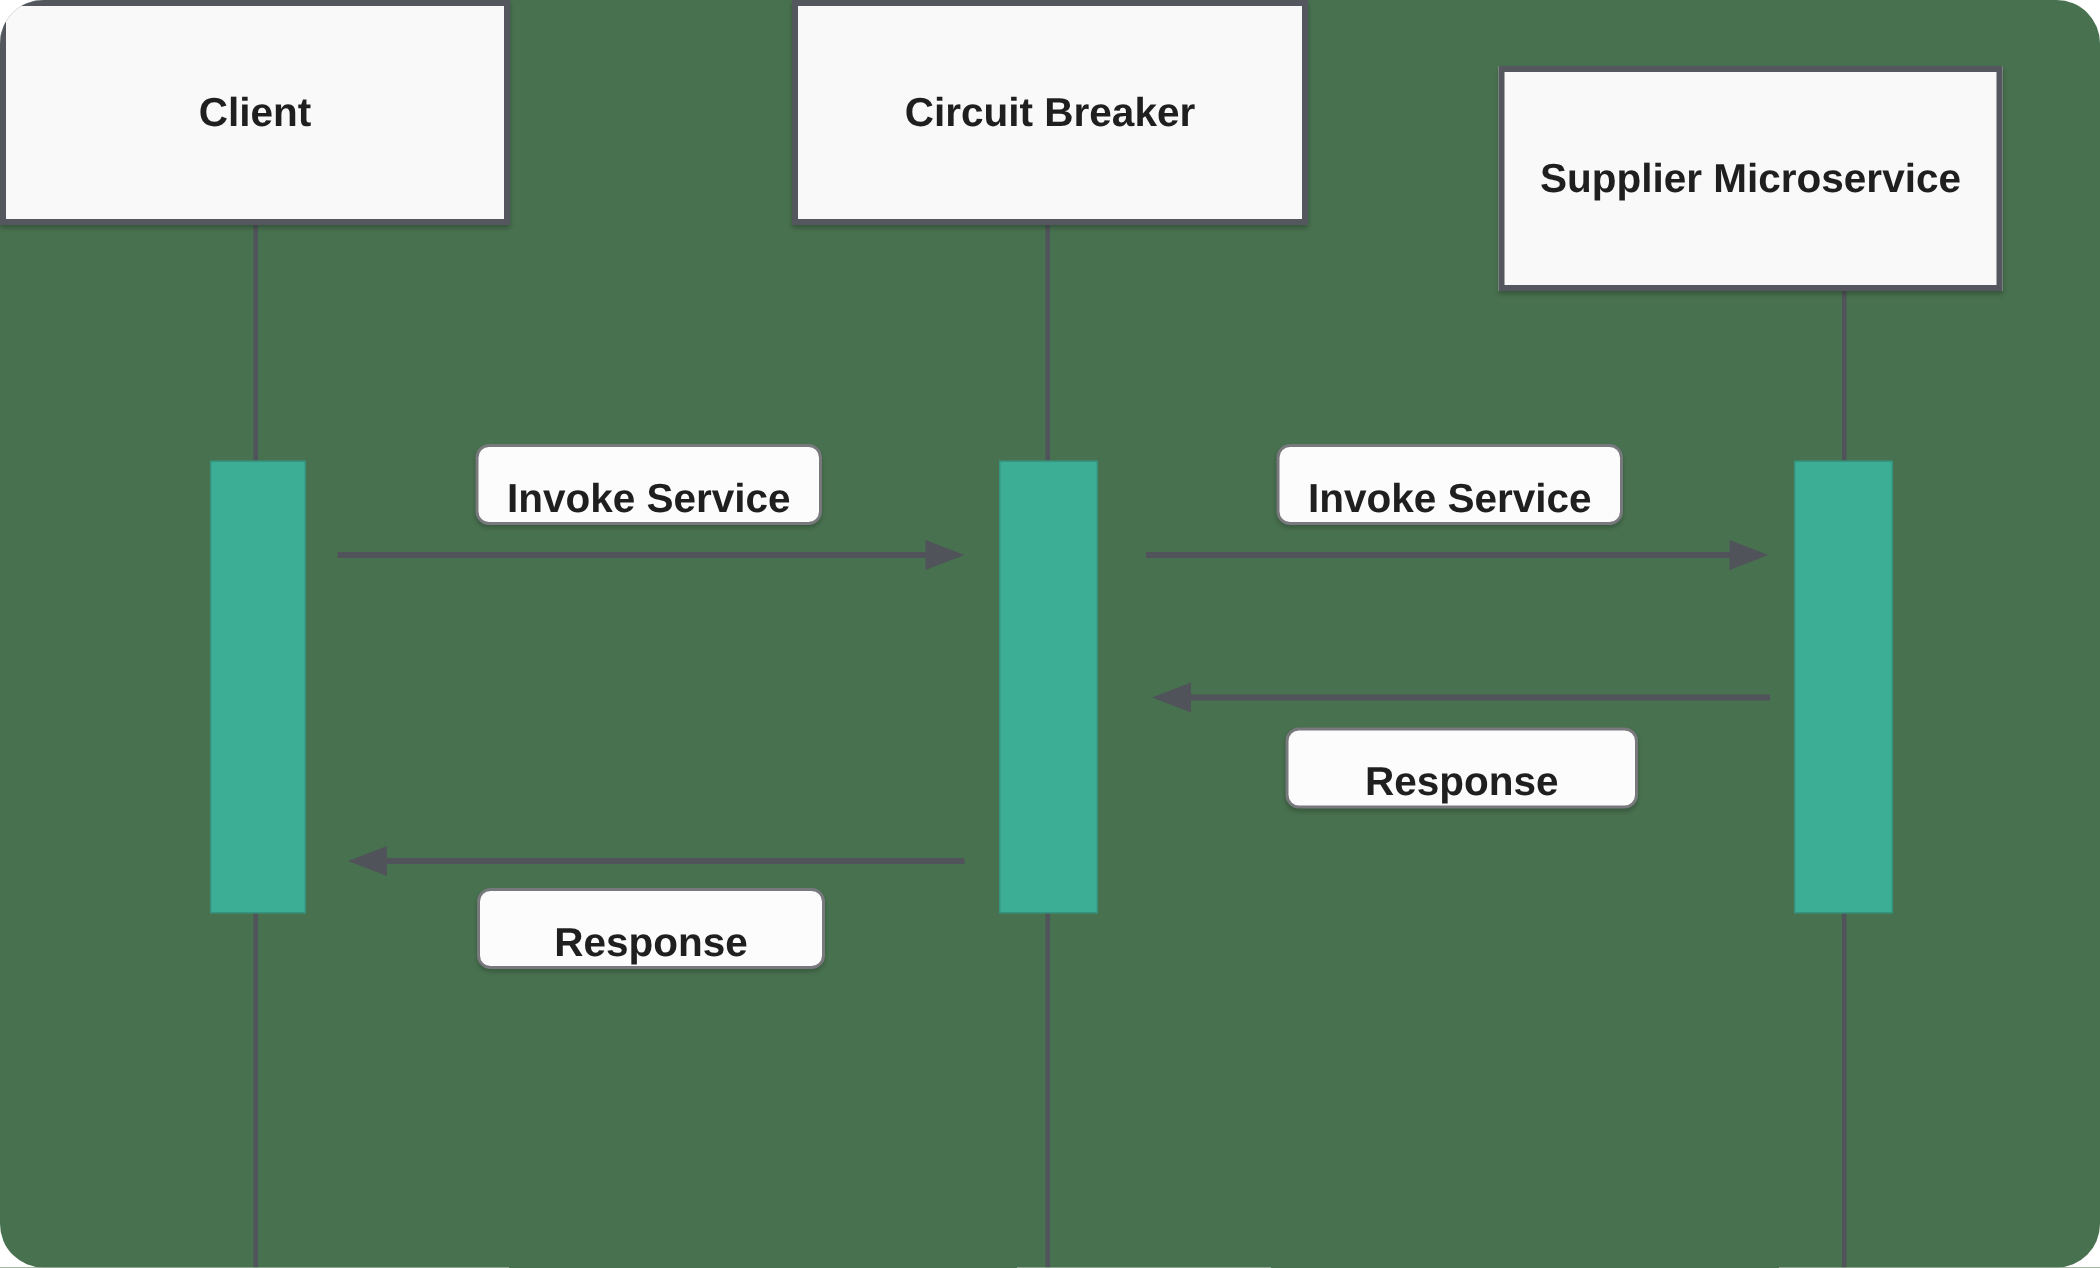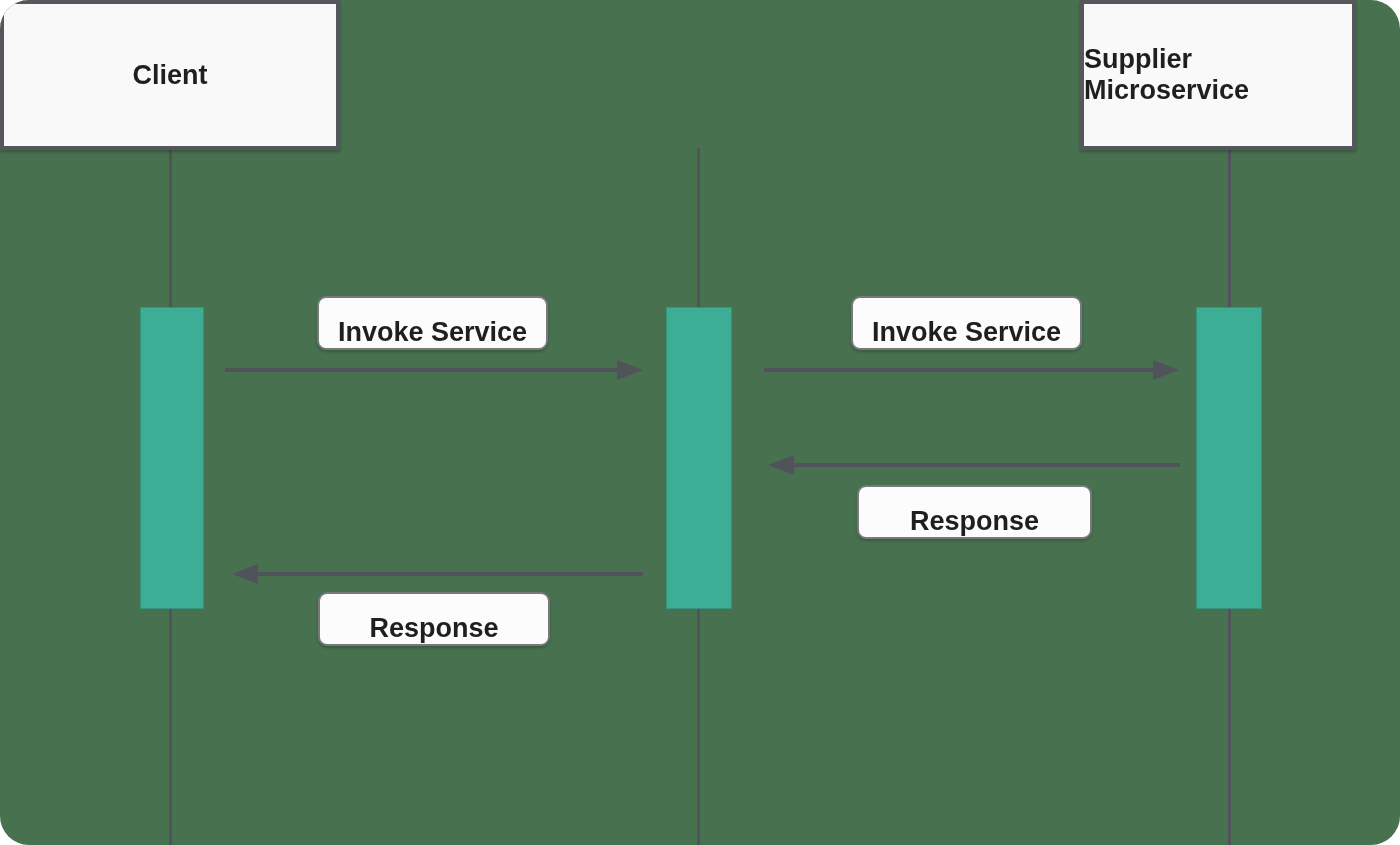--- a/index.html
+++ b/index.html
@@ -95,21 +95,24 @@
 
 <div class="stage">
 
   <div class="lifeline" style="left:169px;"></div>
   <div class="lifeline" style="left:697px;"></div>
   <div class="lifeline" style="left:1228px;"></div>
 
   <div class="actor" style="left:0; width:340px;">
     <span>Client</span>
   </div>
-  <div class="actor" style="left:1080px; width:276px;">
+  <div class="actor" style="left:528px; width:344px;">
+    <span>Circuit Breaker</span>
+  </div>
+  <div class="actor" style="left:999px; width:336px;margin-top:44px;">
     <span>Supplier Microservice</span>
   </div>
 
   <div class="activation" style="left:140px; width:64px;"></div>
   <div class="activation" style="left:666px; width:66px;"></div>
   <div class="activation" style="left:1196px; width:66px;"></div>
 
   <div class="msg-line" style="left:225px; top:368px; width:393px;"></div>
   <div class="arrow-head-right" style="left:617px; top:360px;"></div>
   <div class="msg-label" style="left:317px; top:296px; width:231px;">

